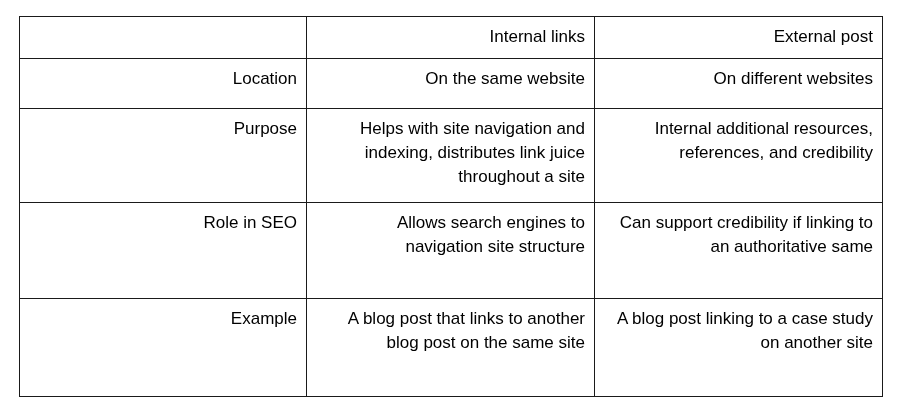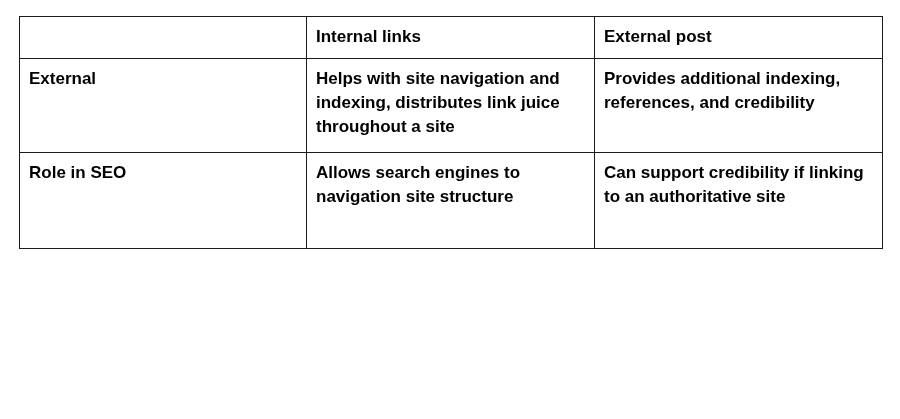--- a/index.html
+++ b/index.html
@@ -34,22 +34,22 @@
   }
 
   .comparison-table col.col-label   { width: 287px; }
   .comparison-table col.col-a       { width: 288px; }
   .comparison-table col.col-b       { width: 288px; }
 
   .comparison-table td,
   .comparison-table th {
     border: 1.4px solid #1a1a1a;
     vertical-align: top;
-    text-align: left;
-    font-weight: bold;
+    text-align: right;
+    font-weight: normal;
     font-size: 17px;
     line-height: 24px;
     padding: 8px 9px 9px 9px;
     color: #000000;
     word-wrap: break-word;
   }
   tr.row-location td { height: 32px; }
   tr.row-purpose td { height: 76px; }
   tr.row-role td { height: 78px; }
   tr.row-example td { height: 80px; }
@@ -70,29 +70,39 @@
 
     <thead>
       <tr class="row-header">
         <th class="cell-empty"></th>
         <th>Internal links</th>
         <th>External post</th>
       </tr>
     </thead>
 
     <tbody>
+      <tr class="row-location">
+        <td>Location</td>
+        <td>On the same website</td>
+        <td>On different websites</td>
+      </tr>
 
       <tr class="row-purpose">
-        <td>External</td>
+        <td>Purpose</td>
         <td>Helps with site navigation and indexing, distributes link juice throughout a site</td>
-        <td>Provides additional indexing, references, and credibility</td>
+        <td>Internal additional resources, references, and credibility</td>
       </tr>
 
       <tr class="row-role">
         <td>Role in SEO</td>
         <td>Allows search engines to navigation site structure</td>
-        <td>Can support credibility if linking to an authoritative site</td>
+        <td>Can support credibility if linking to an authoritative same</td>
       </tr>
 
+      <tr class="row-example">
+        <td>Example</td>
+        <td>A blog post that links to another blog post on the same site</td>
+        <td>A blog post linking to a case study on another site</td>
+      </tr>
     </tbody>
   </table>
 
 </div>
 
 </body></html>

